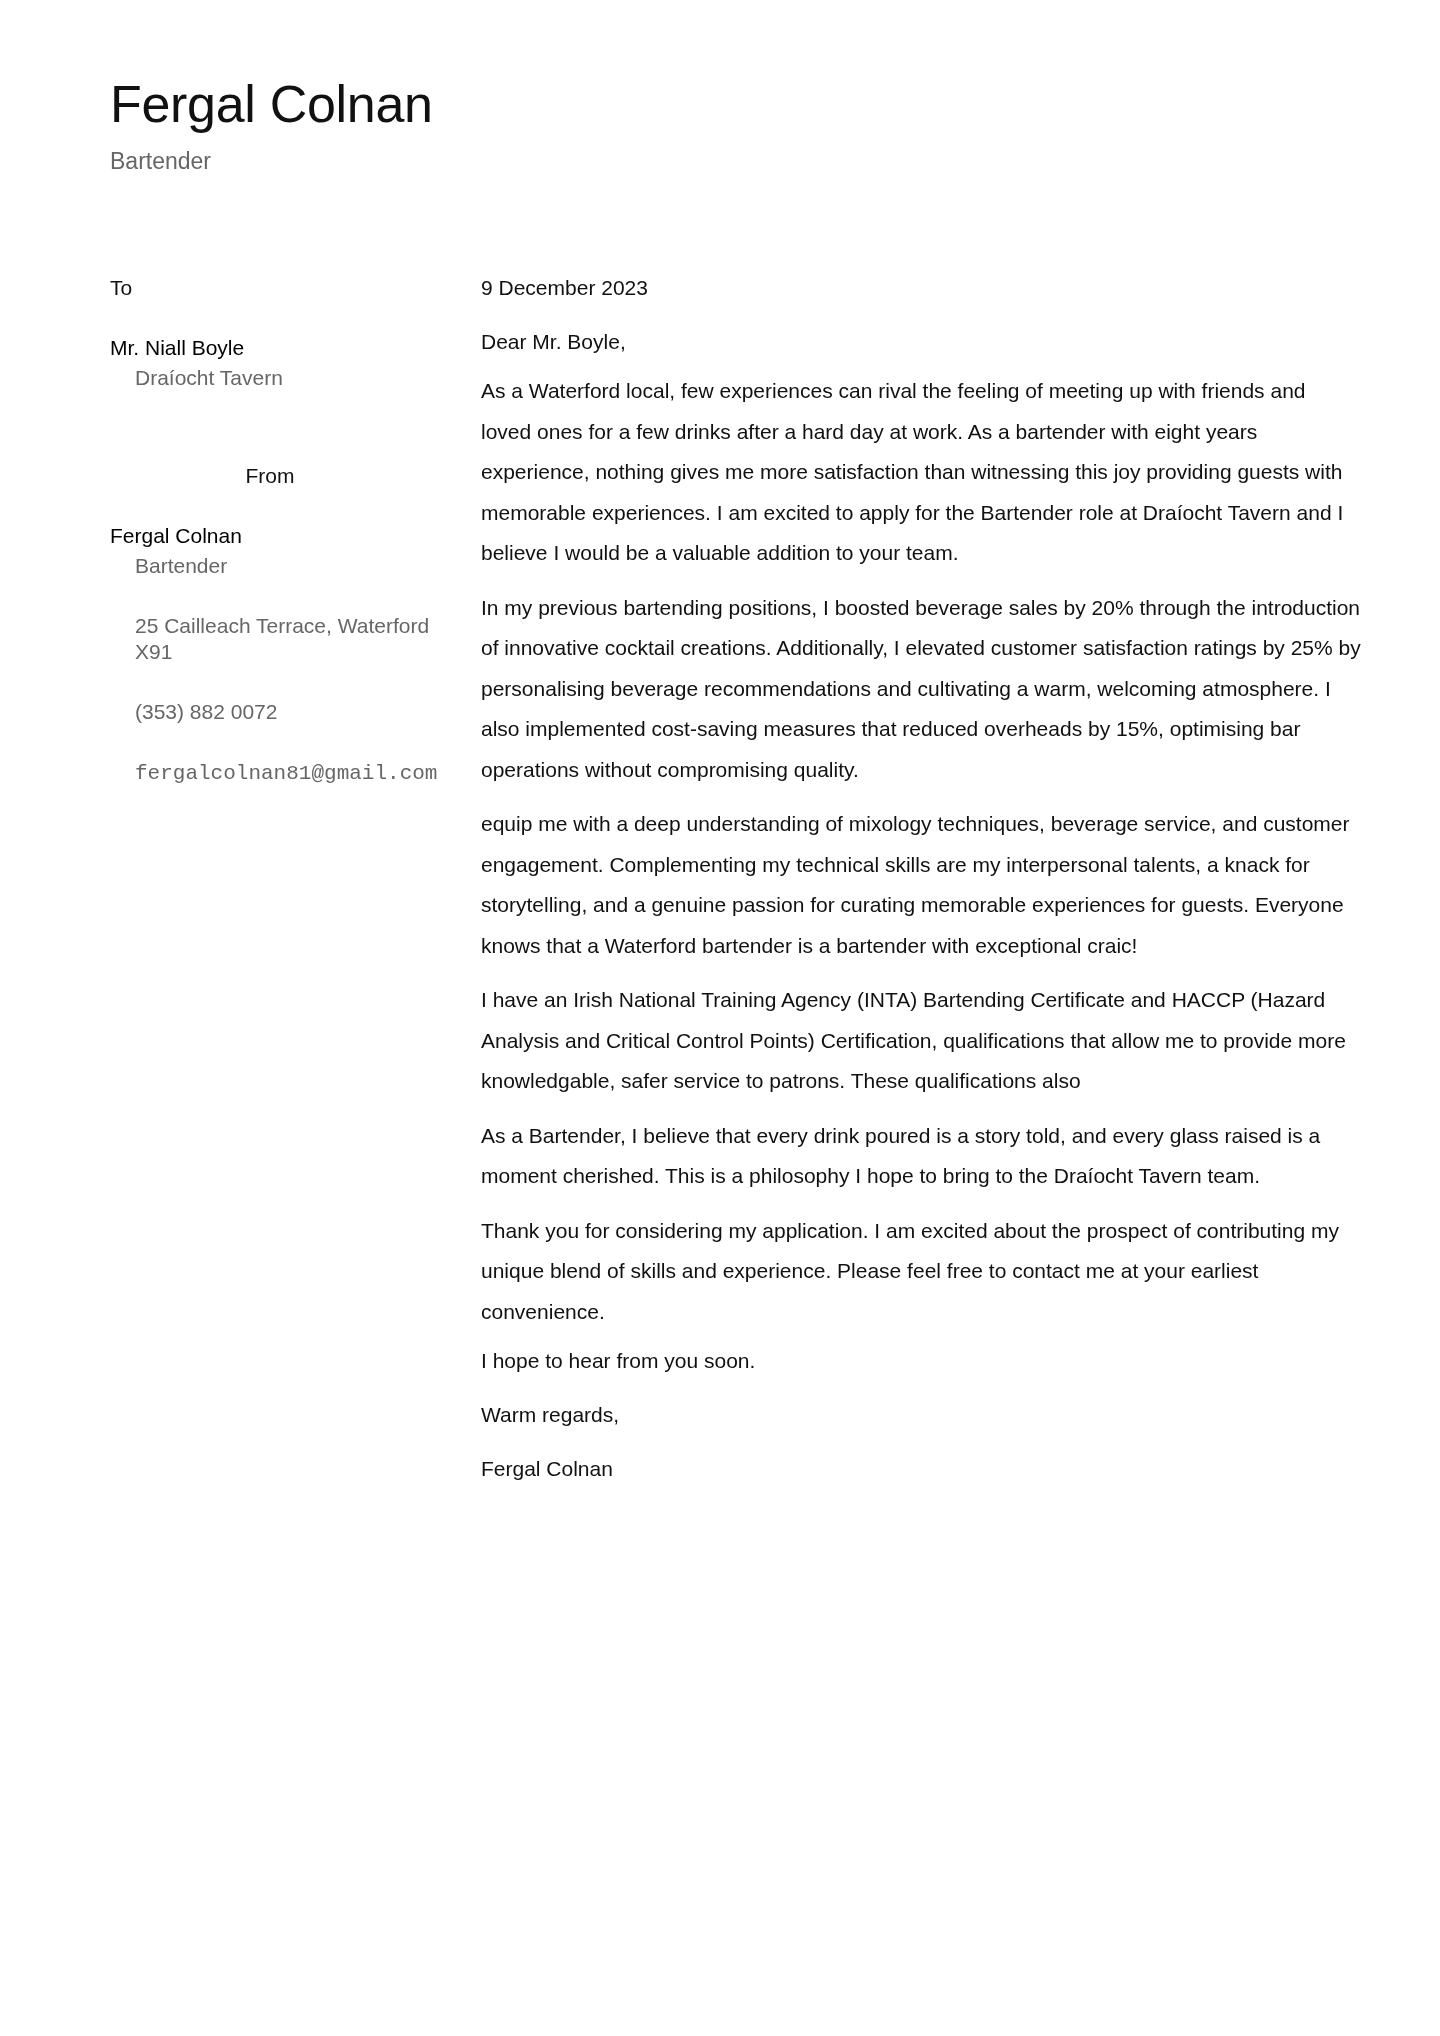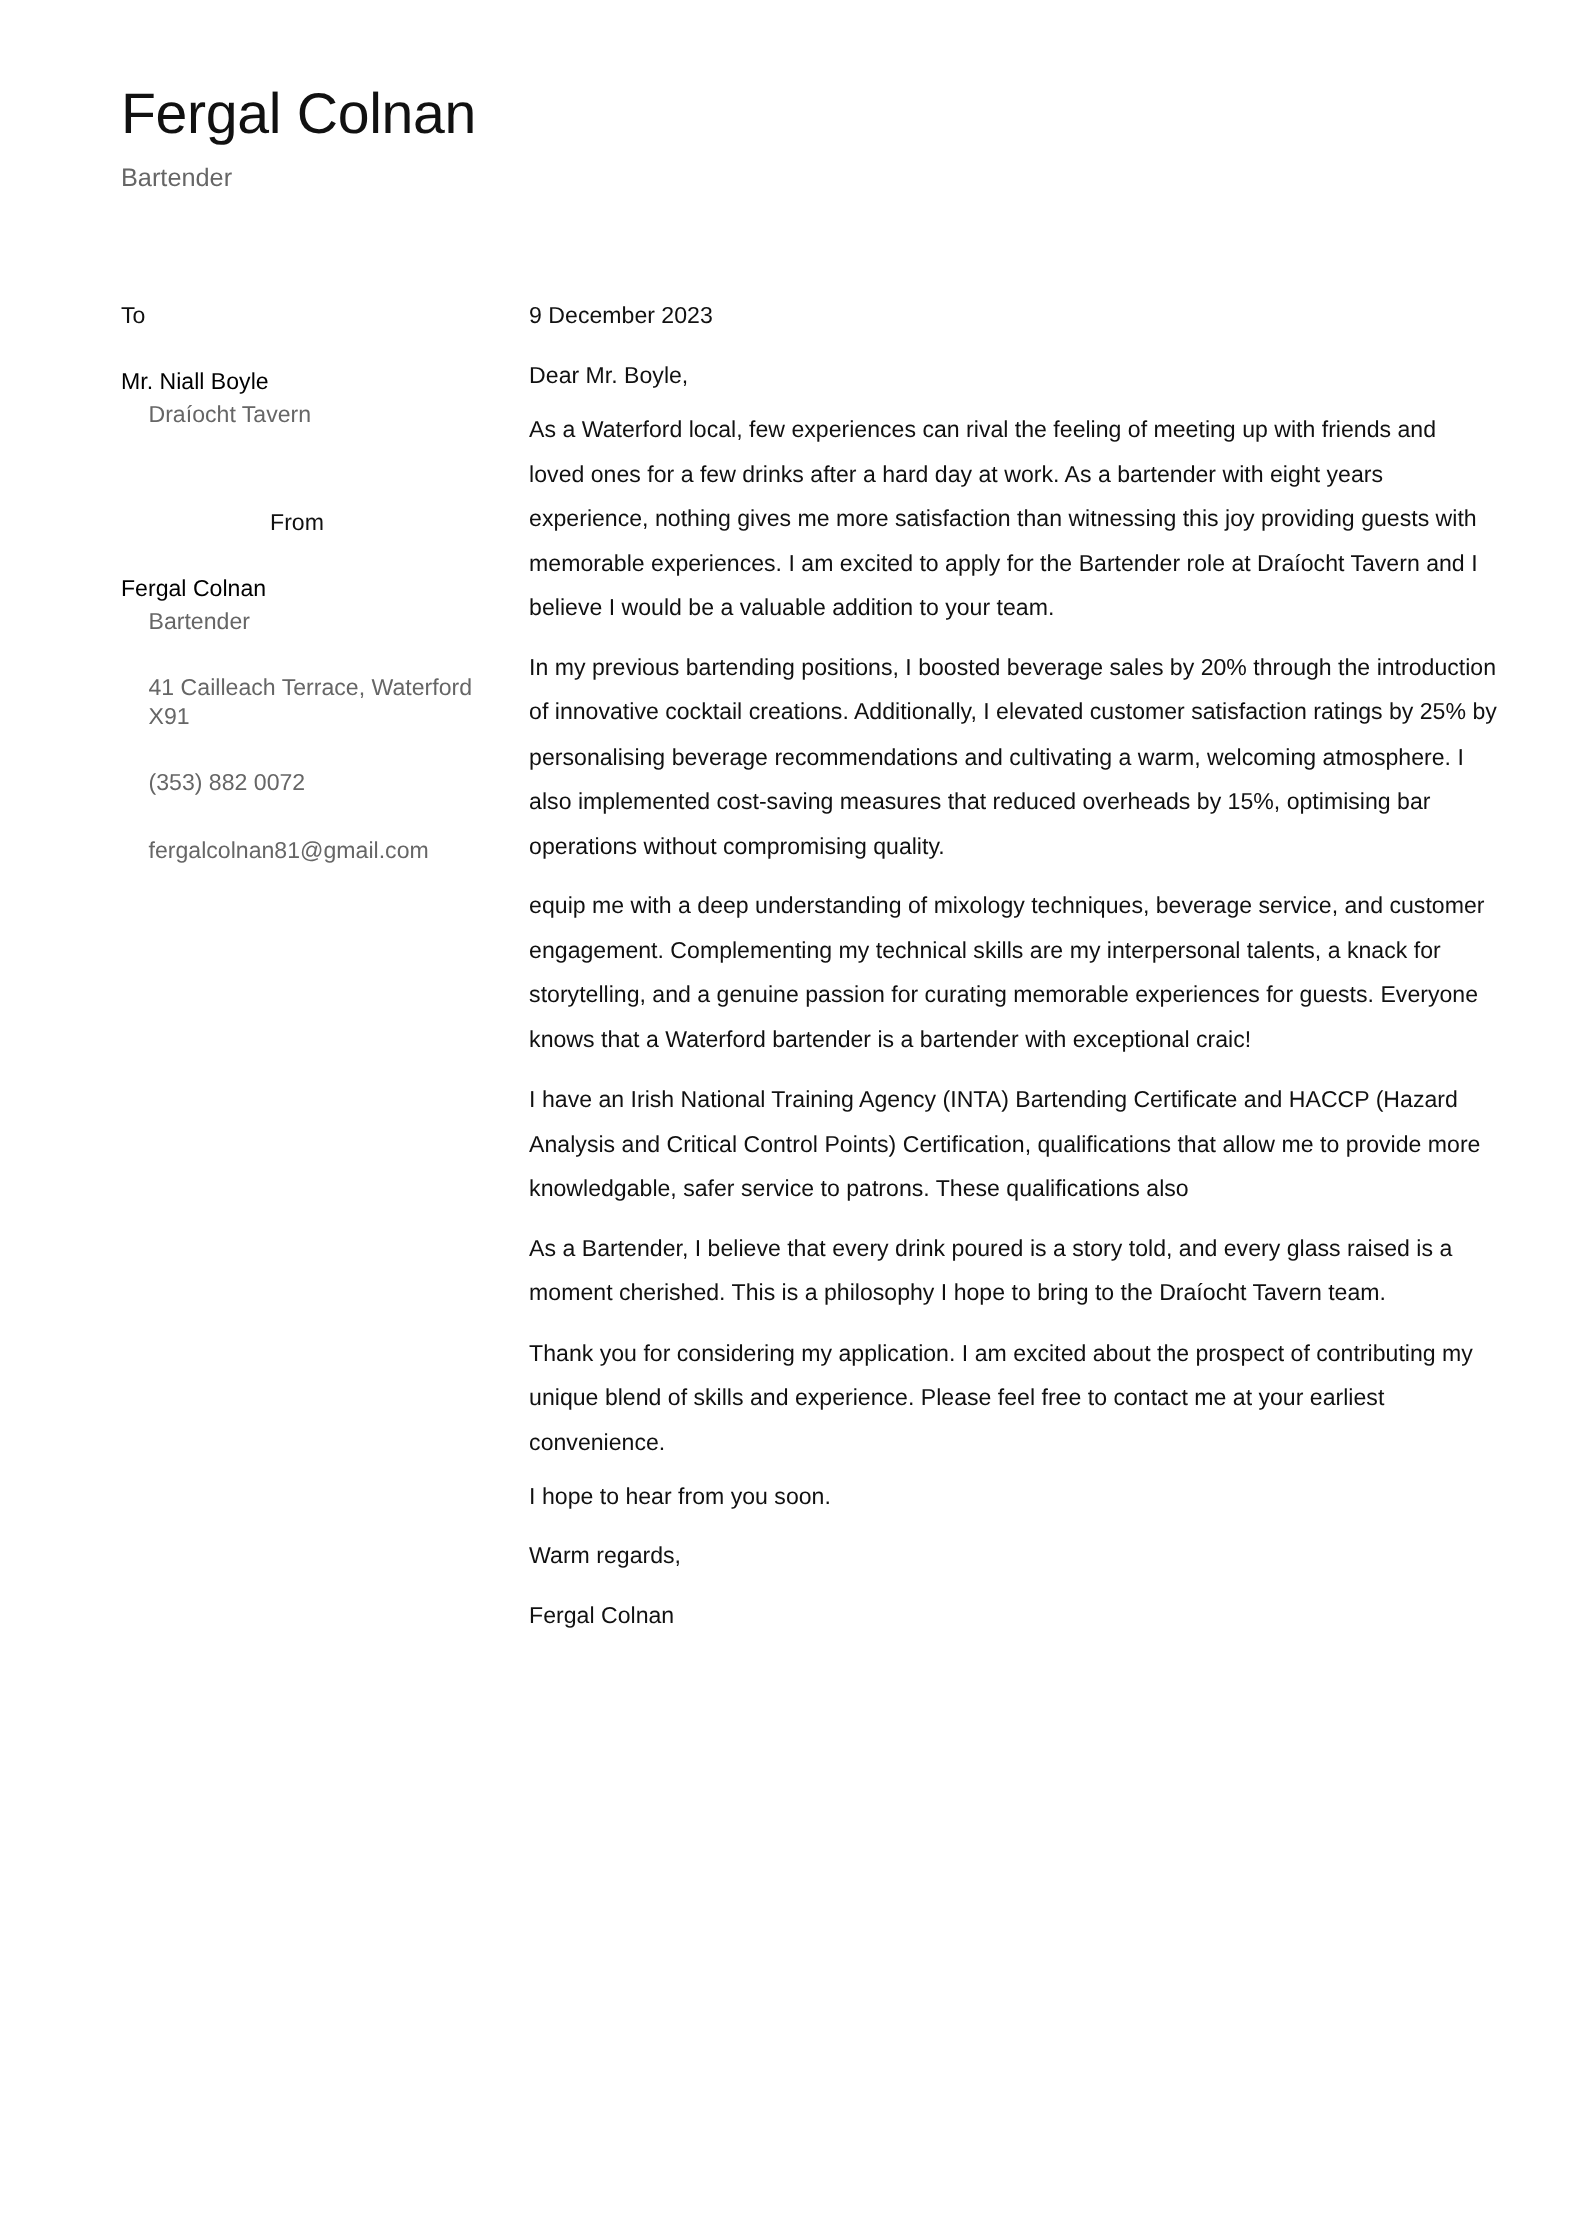--- a/index.html
+++ b/index.html
@@ -47,21 +47,21 @@
       color: #666666;
       line-height: 30px;
       margin-left: 25px;
     }
     .muted.tight { line-height: 26px; }
     .to-block .accent { margin-top: 30px; }
     .from-label { margin-top: 68px; text-align: center; }
     .from-block .accent { margin-top: 30px; }
     .address { margin-top: 32px; }
     .phone { margin-top: 32px; }
-    .email { margin-top: 32px; }
+    .email { margin-top: 32px; font-family: Liberation Mono, monospace; }
 
     .right-col {
       position: absolute;
       left: 481px;
       top: 273px;
       width: 880px;
       font-size: 21px;
       color: #111111;
     }
     .right-col p {
@@ -84,21 +84,21 @@
   <div class="to-block">
     <div class="section-label">To</div>
     <div class="accent">Mr. Niall Boyle</div>
     <div class="muted">Draíocht Tavern</div>
   </div>
 
   <div class="from-block">
     <div class="section-label from-label">From</div>
     <div class="accent">Fergal Colnan</div>
     <div class="muted">Bartender</div>
-    <div class="muted tight address">41 Cailleach Terrace, Waterford X91</div>
+    <div class="muted tight address">25 Cailleach Terrace, Waterford X91</div>
     <div class="muted phone">(353) 882 0072</div>
     <div class="muted email">fergalcolnan81@gmail.com</div>
   </div>
 </aside>
 
 <main class="right-col">
   <p class="date">9 December 2023</p>
   <p class="salutation">Dear Mr. Boyle,</p>
   <p>As a Waterford local, few experiences can rival the feeling of meeting up with friends and loved ones for a few drinks after a hard day at work. As a bartender with eight years experience, nothing gives me more satisfaction than witnessing this joy providing guests with memorable experiences. I am excited to apply for the Bartender role at Draíocht Tavern and I believe I would be a valuable addition to your team.</p>
   <p>In my previous bartending positions, I boosted beverage sales by 20% through the introduction of innovative cocktail creations. Additionally, I elevated customer satisfaction ratings by 25% by personalising beverage recommendations and cultivating a warm, welcoming atmosphere. I also implemented cost-saving measures that reduced overheads by 15%, optimising bar operations without compromising quality.</p>

